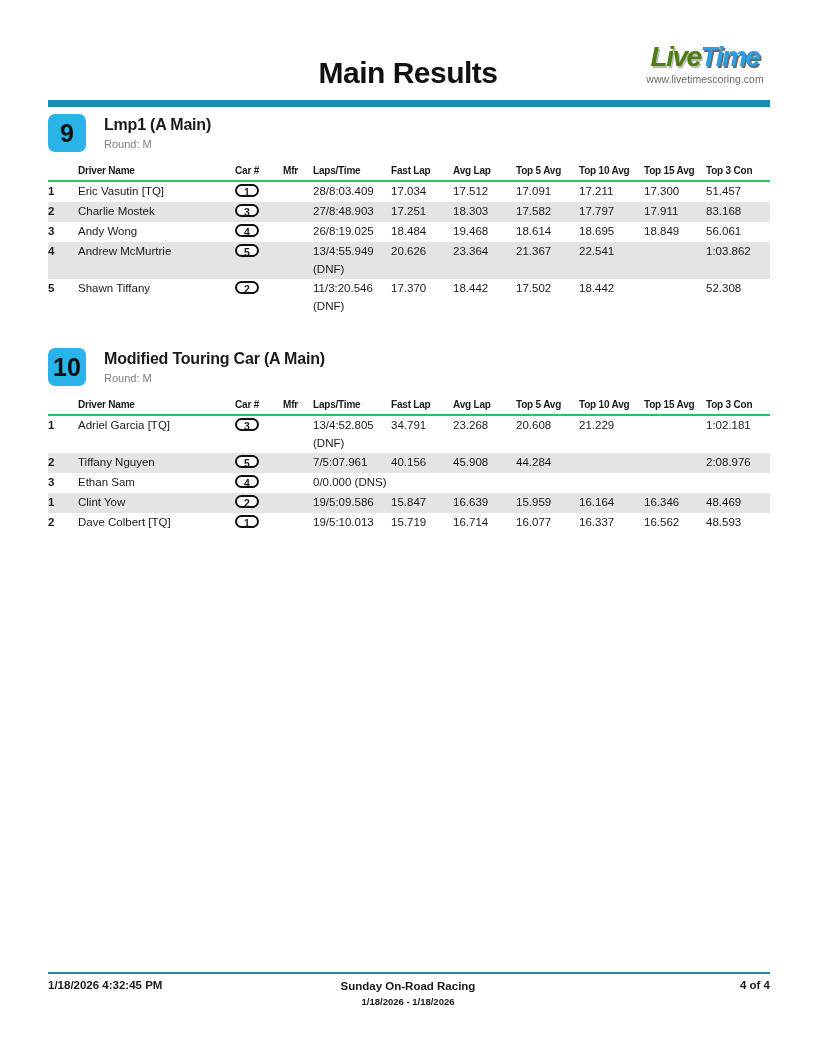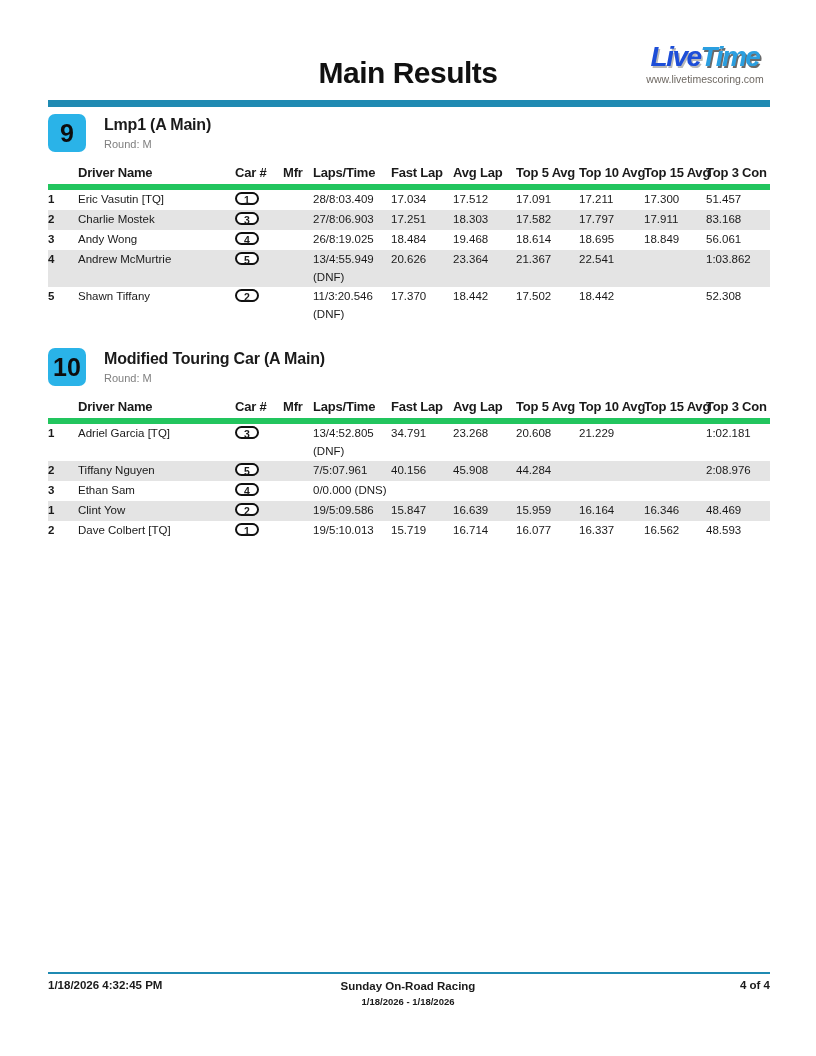--- a/index.html
+++ b/index.html
@@ -11,42 +11,42 @@
   }
   .doc-title {
     position:absolute; top:56px; left:0; right:0; text-align:center;
     font-size:30px; font-weight:bold; letter-spacing:-0.5px; color:#111;
   }
   .logo { position:absolute; top:42px; right:14px; width:194px; text-align:center; }
   .logo-text {
     font-size:28px; font-weight:bold; font-style:italic; letter-spacing:-1.5px;
     white-space:nowrap; line-height:30px;
   }
-  .logo-live { color:#1d4ed8; text-shadow:1.5px 1.5px 0 #b9b9b9; }
+  .logo-live { color:#4d7c0f; text-shadow:1.5px 1.5px 0 #b9b9b9; }
   .logo-time { color:#2b9fe0; text-shadow:1.5px 1.5px 0 #6a6a6a; }
   .logo-url { font-size:10.5px; color:#6e6862; margin-top:1px; }
   .accent-bar { position:absolute; top:100px; left:48px; width:722px; height:7px; background:#1f8ab2; }
 
   .race-section { position:absolute; left:48px; width:722px; }
   .race-section.first { top:114px; }
   .race-section.second { top:348px; }
   .race-header { display:flex; align-items:flex-start; }
   .race-box {
     width:38px; height:38px; background:#2ab3e8; border-radius:7px;
     color:#0d0d0d; font-size:25px; font-weight:bold; text-align:center;
     line-height:38px; flex:0 0 38px;
   }
   .race-meta { margin-left:18px; padding-top:2px; }
   .race-title { font-size:16px; font-weight:bold; letter-spacing:-0.2px; }
   .race-round { font-size:11px; color:#7f7f7f; margin-top:4px; }
 
   table.results { width:722px; border-collapse:collapse; table-layout:fixed; margin-top:11px; }
   table.results th {
-    text-align:left; font-weight:bold; font-size:13px; letter-spacing:-0.2px;
-    padding:2px 2px 4px 0; border-bottom:6px solid #22c55e; white-space:nowrap;
+    text-align:left; font-weight:bold; font-size:10px; letter-spacing:-0.2px;
+    padding:2px 2px 4px 0; border-bottom:2px solid #22c55e; white-space:nowrap;
   }
   table.results td {
     vertical-align:top; font-size:11.5px; padding:3px 2px 3px 0;
     line-height:13px; white-space:nowrap;
   }
   table.results tr.alt { background:#e4e4e4; }
   td.pos, th.pos { font-weight:bold; }
   .badge {
     display:inline-block; min-width:24px; padding:0 2px; height:13px; line-height:13px;
     border:2px solid #111; border-radius:7px; background:#fff; text-align:center;
@@ -127,21 +127,21 @@
             <td>17.211</td>
             <td>17.300</td>
             <td>51.457</td>
           </tr>
           <tr class="alt">
             <td class="pos">2</td>
             <td>Charlie Mostek</td>
             <td><span class="badge">3</span></td>
             <td></td>
             <td class="laps">
-              <div>27/8:06.903</div>
+              <div>27/8:48.903</div>
             </td>
             <td>17.251</td>
             <td>18.303</td>
             <td>17.582</td>
             <td>17.797</td>
             <td>17.911</td>
             <td>83.168</td>
           </tr>
           <tr>
             <td class="pos">3</td>

